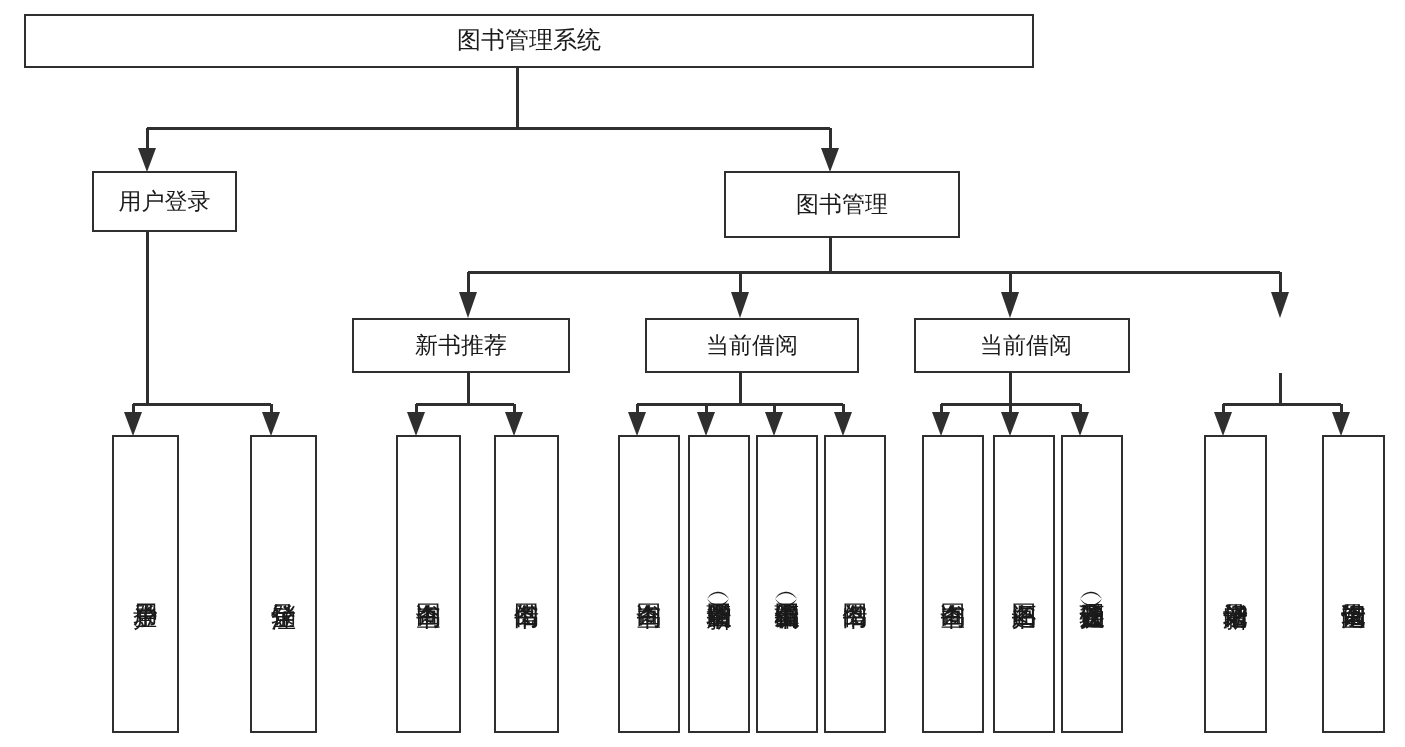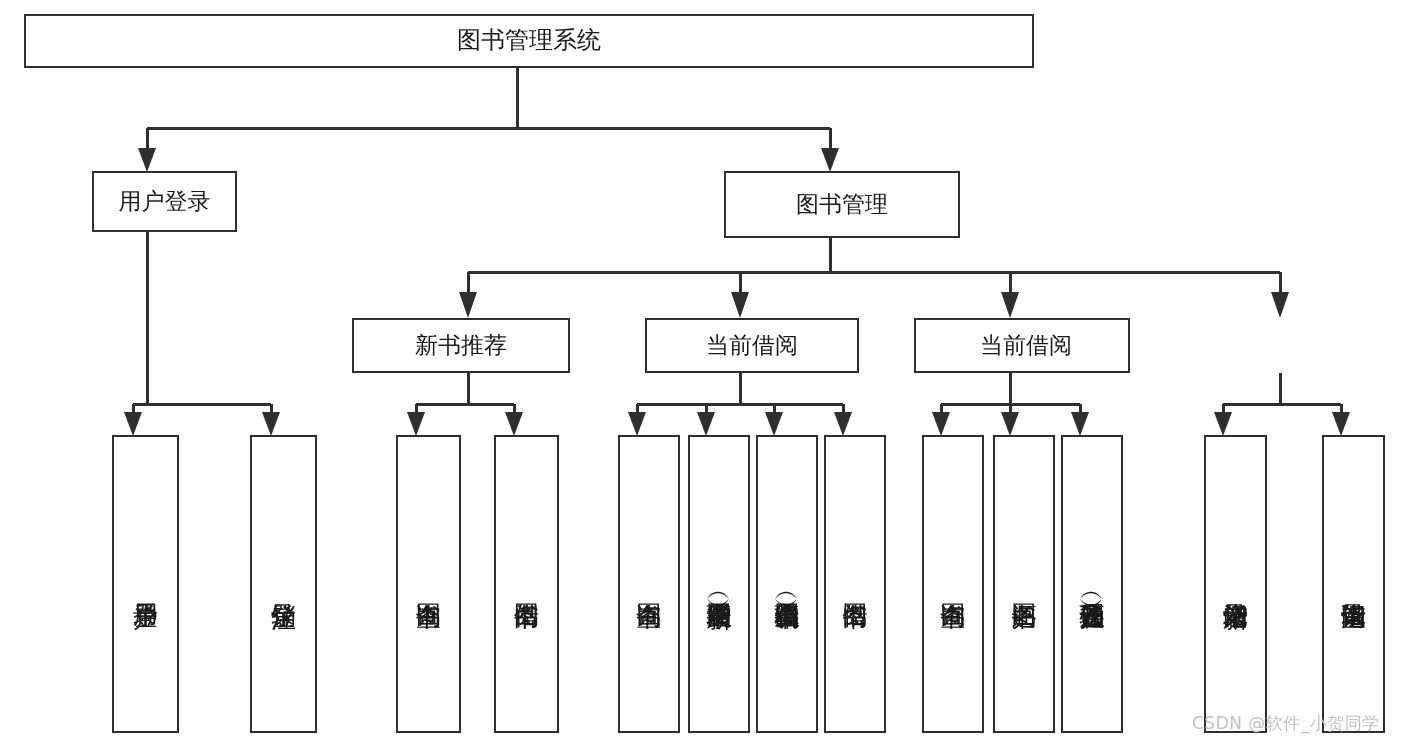--- a/index.html
+++ b/index.html
@@ -204,15 +204,14 @@
     <span class="node-label">确认归还（管理员）</span>
   </div>
 
   <div class="node v-node" style="left:1192px;top:435px;width:63px;height:298px;">
     <span class="node-label">新增借阅记录</span>
   </div>
   <div class="node v-node" style="left:1310px;top:435px;width:63px;height:298px;">
     <span class="node-label">查询借阅记录</span>
   </div>
 
-  <div class="watermark">CSDN @软件_小贺同学</div>
 
 </div>
 
 </body></html>

